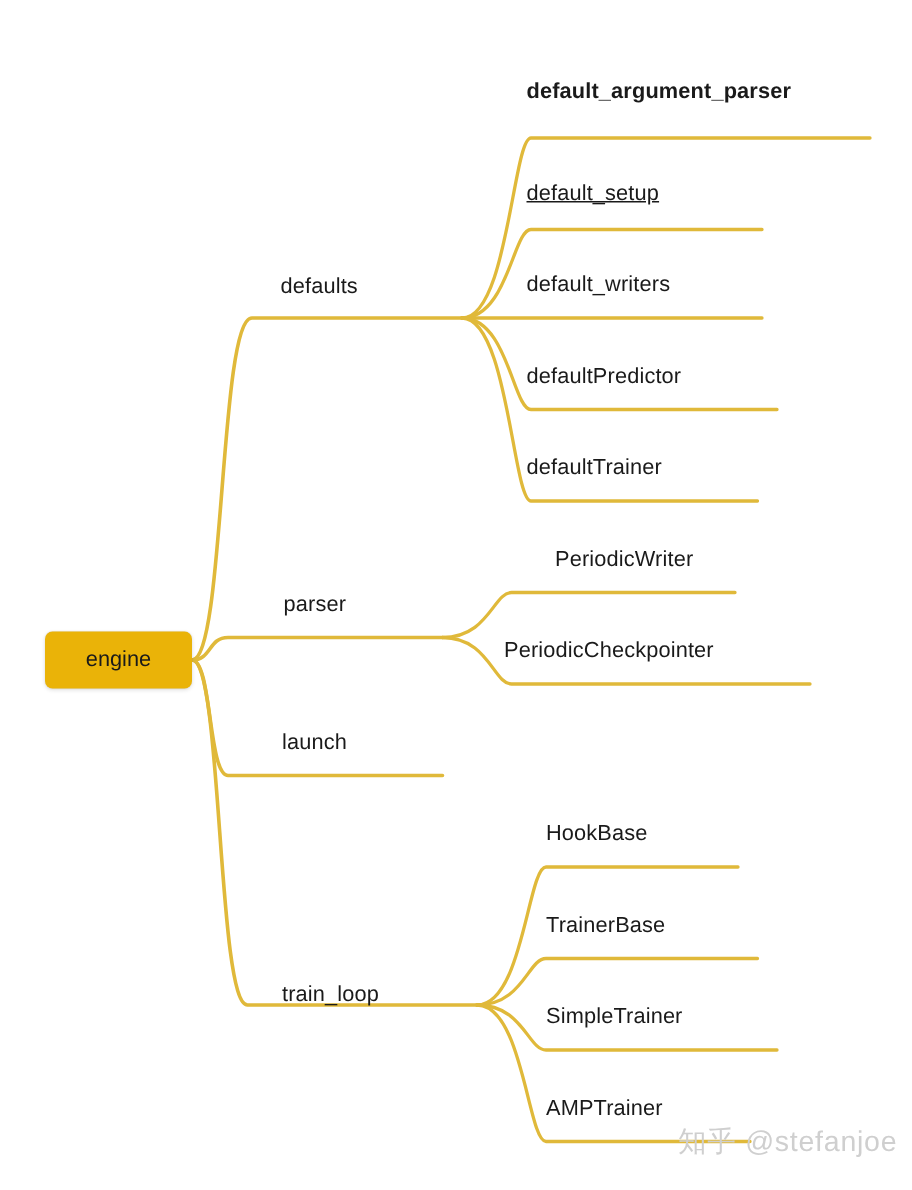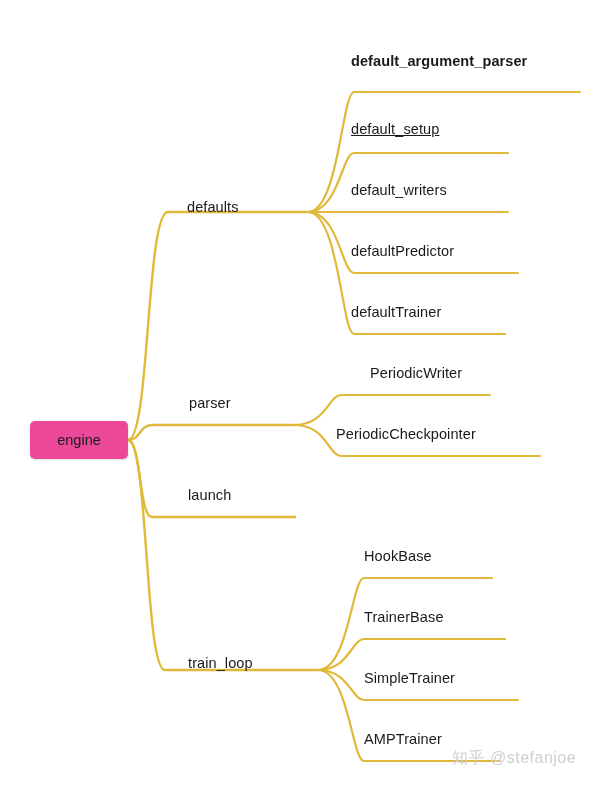--- a/index.html
+++ b/index.html
@@ -26,35 +26,35 @@
     position: absolute;
     font-family: "Liberation Sans", sans-serif;
     font-size: 14.5px;
     color: #1a1a1a;
     white-space: nowrap;
     line-height: 1;
     letter-spacing: 0.1px;
   }
   .root-node {
     position: absolute;
-    background: #ec4899;
+    background: #eab308;
     border-radius: 5px;
     box-shadow: 0 1px 3px rgba(0,0,0,0.13), 0 0 1px rgba(0,0,0,0.08);
     display: flex;
     align-items: center;
     justify-content: center;
     font-family: "Liberation Sans", sans-serif;
     font-size: 14.5px;
     color: #1a1a1a;
     white-space: nowrap;
   }
   .watermark {
     position: absolute;
     font-family: "Liberation Sans", sans-serif;
-    font-size: 16px;
+    font-size: 19px;
     color: #cfcfcf;
     white-space: nowrap;
     letter-spacing: 0.5px;
   }
 </style>
 </head>
 <body>
 
 <div id="canvas">
 
@@ -74,21 +74,21 @@
       <path d="M 318 670 C 348.6 670, 352 639, 364 639 L 505 639" fill="none" stroke="#e0b93a" stroke-width="2.2" stroke-linecap="round"></path>
       <path d="M 318 670 C 348.6 670, 352 700, 364 700 L 518 700" fill="none" stroke="#e0b93a" stroke-width="2.2" stroke-linecap="round"></path>
       <path d="M 318 670 C 348.6 670, 352 761, 364 761 L 500 761" fill="none" stroke="#e0b93a" stroke-width="2.2" stroke-linecap="round"></path>
     </svg>
 
   <div class="root-node" id="root-node" style="left: 30px; top: 421px; width: 98px; height: 38px;">
     <span>engine</span>
   </div>
 
   <div id="labels">
-      <div class="node-label" style="left: 187px; top: 184px; margin-top: 16px;">defaults</div>
+      <div class="node-label" style="left: 187px; top: 184px;">defaults</div>
       <div class="node-label" style="left: 351px; top: 54px; font-weight: bold;">default_argument_parser</div>
       <div class="node-label" style="left: 351px; top: 122px; text-decoration: underline;">default_setup</div>
       <div class="node-label" style="left: 351px; top: 183px;">default_writers</div>
       <div class="node-label" style="left: 351px; top: 244px;">defaultPredictor</div>
       <div class="node-label" style="left: 351px; top: 305px;">defaultTrainer</div>
       <div class="node-label" style="left: 189px; top: 396px;">parser</div>
       <div class="node-label" style="left: 336px; top: 366px; margin-left: 34px;">PeriodicWriter</div>
       <div class="node-label" style="left: 336px; top: 427px;">PeriodicCheckpointer</div>
       <div class="node-label" style="left: 188px; top: 488px;">launch</div>
       <div class="node-label" style="left: 188px; top: 656px; text-align: right;">train_loop</div>

